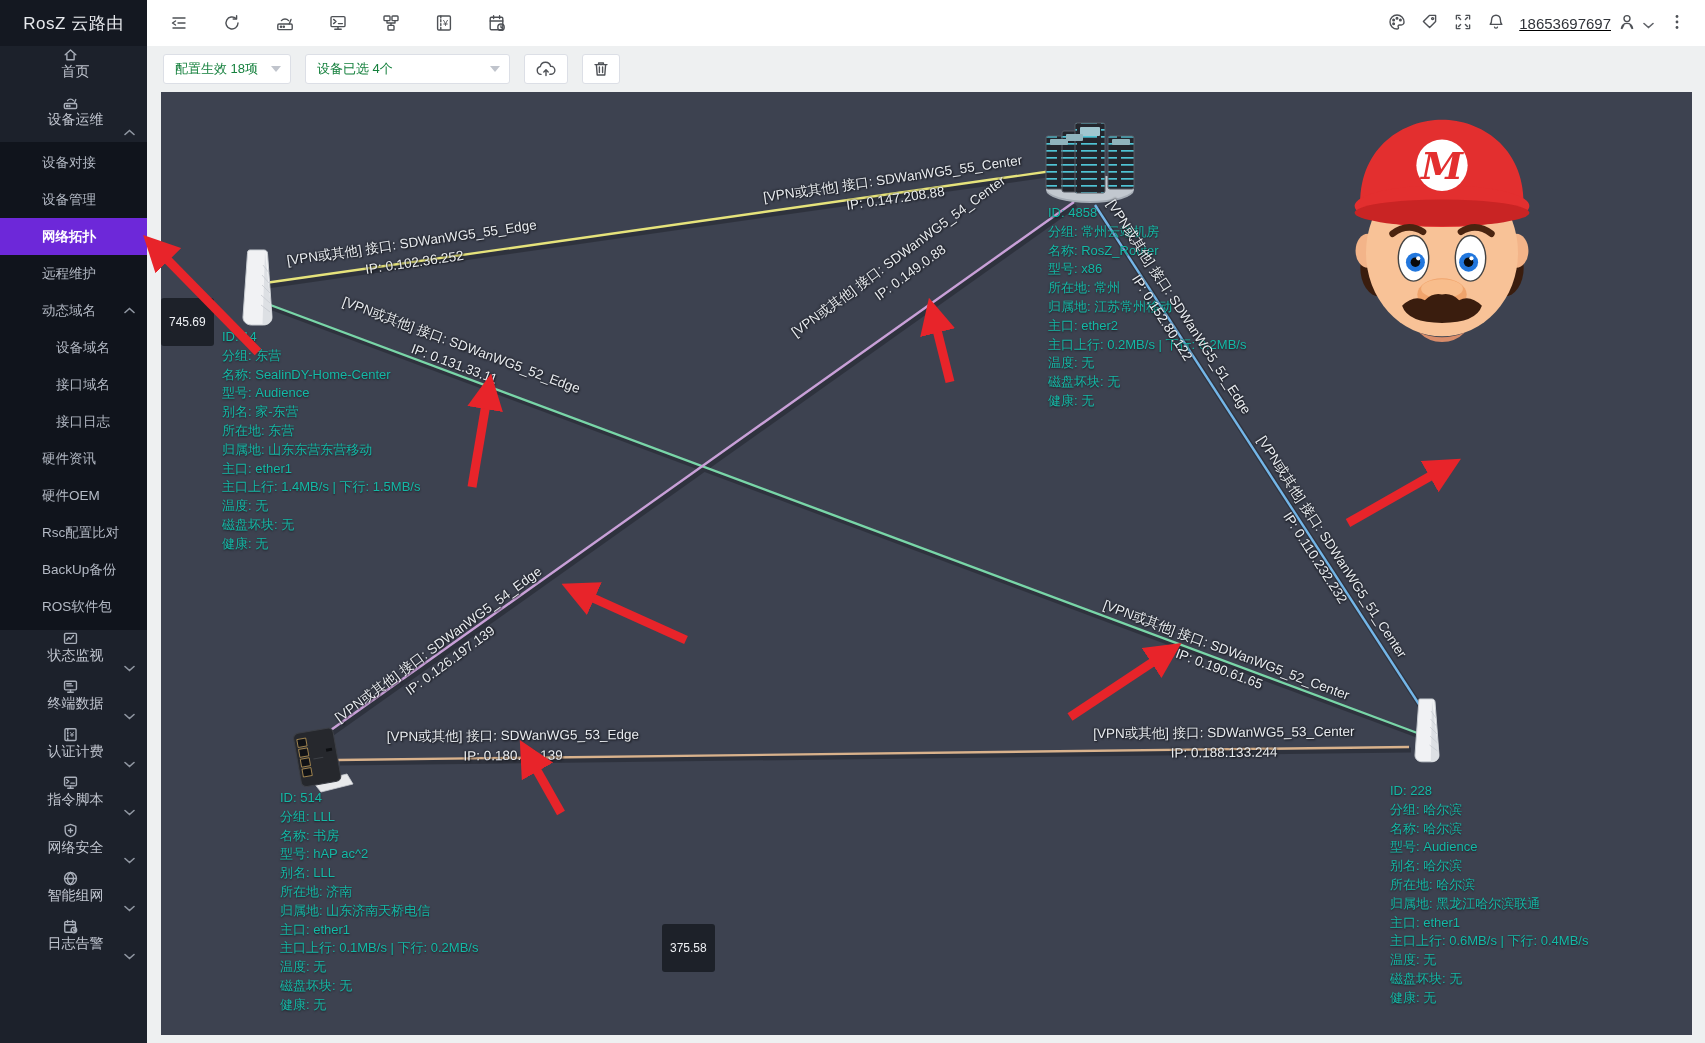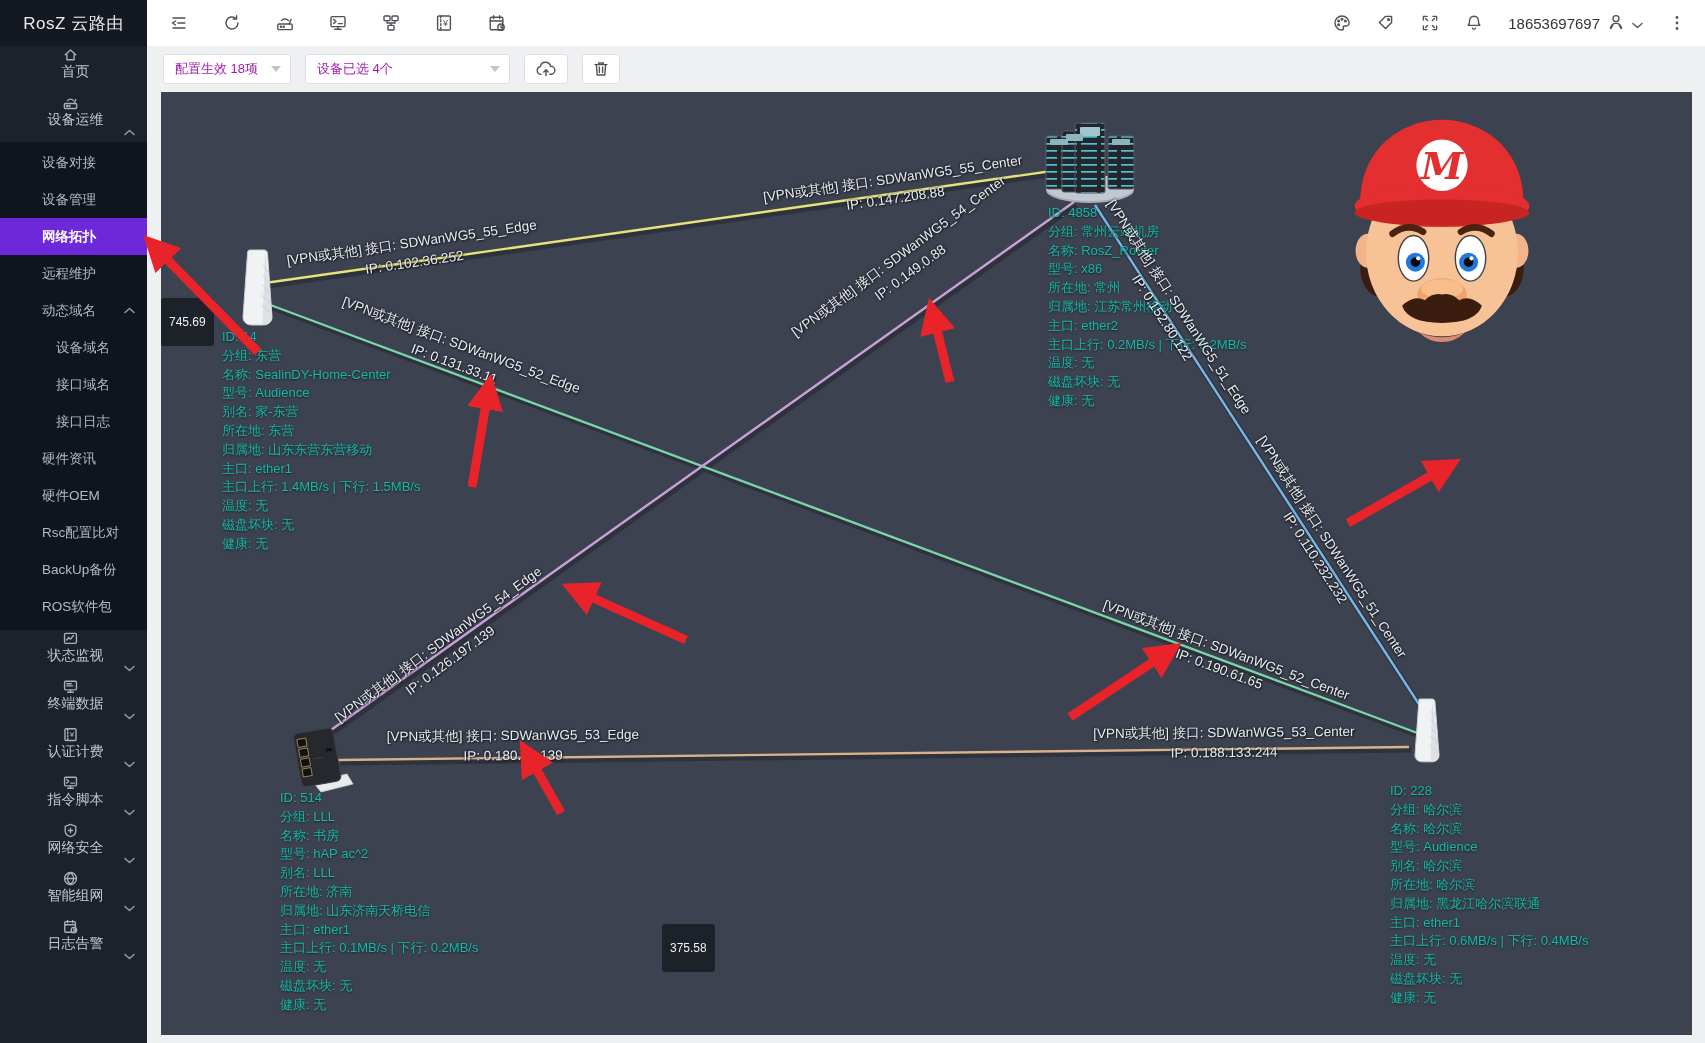--- a/index.html
+++ b/index.html
@@ -16,28 +16,28 @@
   .sb-sub { height:37px; display:flex; align-items:center; padding:0 12px 0 42px; color:#b4bac5; font-size:13.5px; cursor:pointer; }
   .sb-sub.active { background:#6d28d9; color:#ffffff; font-weight:bold; }
   .sb-sub2 { padding-left:56px; }
   .sb-sub .chev { margin-left:auto; display:flex; }
   svg.icn { stroke:#a9afba; fill:none; stroke-width:1.3; stroke-linecap:round; stroke-linejoin:round; }
   svg.chv { stroke:#8f96a1; fill:none; stroke-width:1.6; stroke-linecap:round; }
 
   
   .header { position:absolute; left:147px; top:0; width:1558px; height:46px; background:#ffffff; display:flex; align-items:center; justify-content:space-between; padding:0 18px 0 22px; z-index:5; }
   .h-left { display:flex; align-items:center; gap:33px; }
-  .h-right { display:flex; align-items:center; gap:24px; }
+  .h-right { display:flex; align-items:flex-start; gap:13px;text-decoration:underline; }
   .hicon { width:20px; height:20px; display:flex; cursor:pointer; }
   svg.hic { stroke:#4e5156; fill:none; stroke-width:1.4; stroke-linecap:round; stroke-linejoin:round; }
   .h-user { display:flex; align-items:center; gap:6px; font-size:15px; color:#303339; cursor:pointer; }
 
   
   .toolbar { position:absolute; left:147px; top:46px; width:1558px; height:46px; background:#eef0f1; display:flex; align-items:center; padding-left:16px; gap:14px; z-index:5; }
-  .select { height:30px; background:#fff; border:1px solid #dcdfe6; border-radius:3px; display:flex; align-items:center; justify-content:space-between; padding:0 9px 0 11px; font-size:13px; color:#a21caf; cursor:pointer; }
+  .select { height:30px; background:#fff; border:1px solid #dcdfe6; border-radius:3px; display:flex; align-items:center; justify-content:space-between; padding:0 9px 0 11px; font-size:13px; color:#15803d; cursor:pointer; }
   .caret { width:0; height:0; border-left:5px solid transparent; border-right:5px solid transparent; border-top:6px solid #c0c4cc; margin-left:8px; }
   .tool-btn { width:44px; height:30px; background:#fff; border:1px solid #dcdfe6; border-radius:3px; display:flex; align-items:center; justify-content:center; cursor:pointer; }
 
   
   .canvas { position:absolute; left:161px; top:92px; width:1531px; height:943px; background:#3d4250; overflow:hidden; z-index:1; }
   .lines-svg { position:absolute; left:0; top:0; }
   .llabel { position:absolute; display:flex; flex-direction:column; align-items:center; color:#e8ebef; font-size:13.5px; white-space:nowrap; text-shadow:1px 1px 2px rgba(8,10,14,.95), -1px -1px 2px rgba(8,10,14,.45); z-index:3; }
   .llabel .ip { margin-top:3px; }
   .dev-node { position:absolute; z-index:2; cursor:pointer; }
   .dev-info { position:absolute; font-size:13px; line-height:18.8px; color:#14b8a6; white-space:nowrap; text-shadow:0 1px 2px rgba(0,0,0,.6); z-index:2; }

